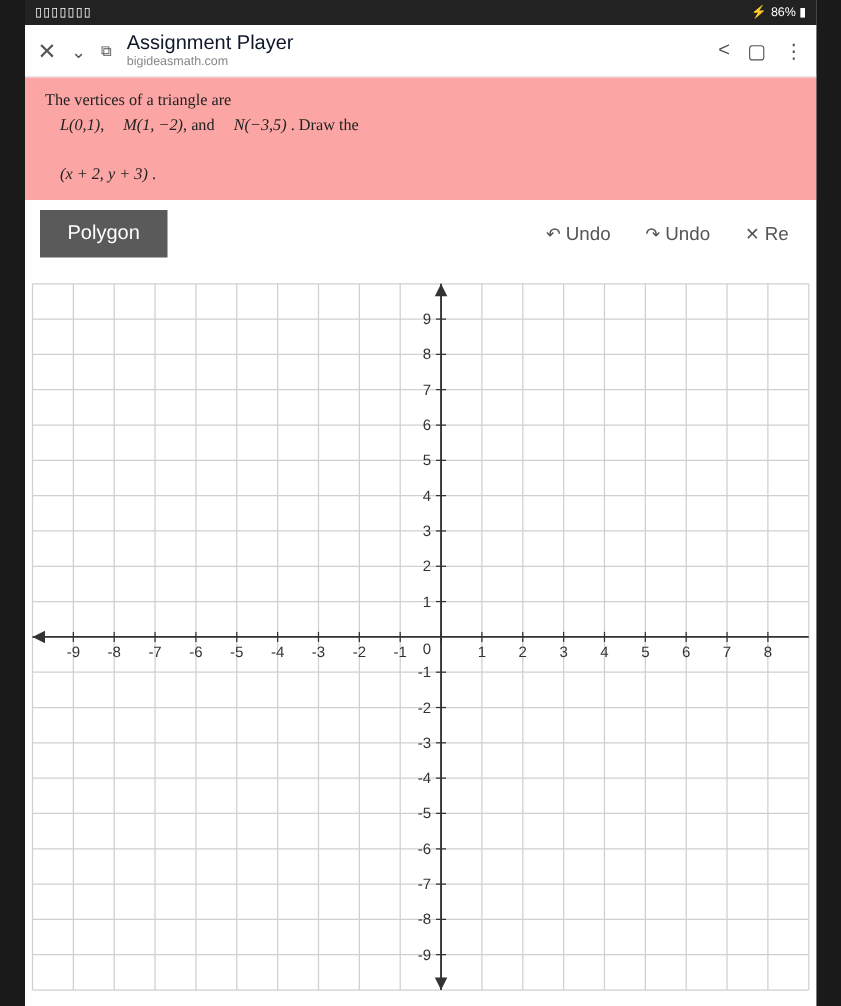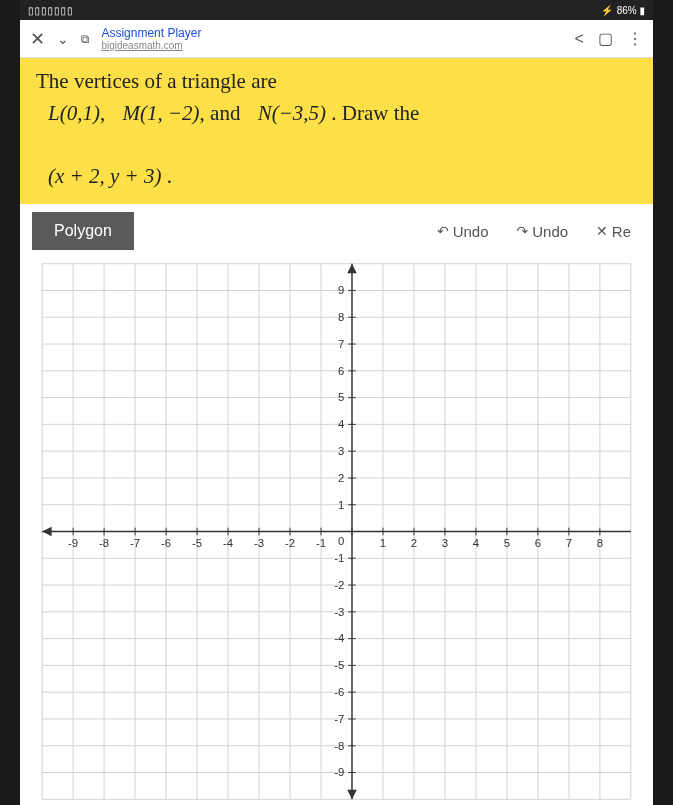--- a/index.html
+++ b/index.html
@@ -51,43 +51,42 @@
       color: #555;
     }
     .tab-info {
       flex: 1;
       display: flex;
       flex-direction: column;
       font-size: 11px;
       color: #555;
     }
     .tab-info .title {
-      font-size: 12px;
-      color: #1d4ed8;
+      font-size: 16px;
+      color: #0f172a;
     }
     .tab-info .url {
       font-size: 10px;
       color: #888;
-      text-decoration: underline;
     }
     .tab-count {
       font-size: 12px;
       color: #555;
     }
     .right-icons {
       display: flex;
       gap: 14px;
       align-items: center;
       color: #555;
       font-size: 16px;
     }
     .problem {
       padding: 8px 16px 12px 16px;
-      background: #fde047;
-      font-size: 21px;
+      background: #fca5a5;
+      font-size: 13px;
       color: #222;
       line-height: 1.5;
       font-family: Georgia, 'Times New Roman', serif;
     }
     .problem .math {
       font-style: italic;
       font-family: Georgia, 'Times New Roman', serif;
       margin-left: 12px;
     }
     .toolbar {

